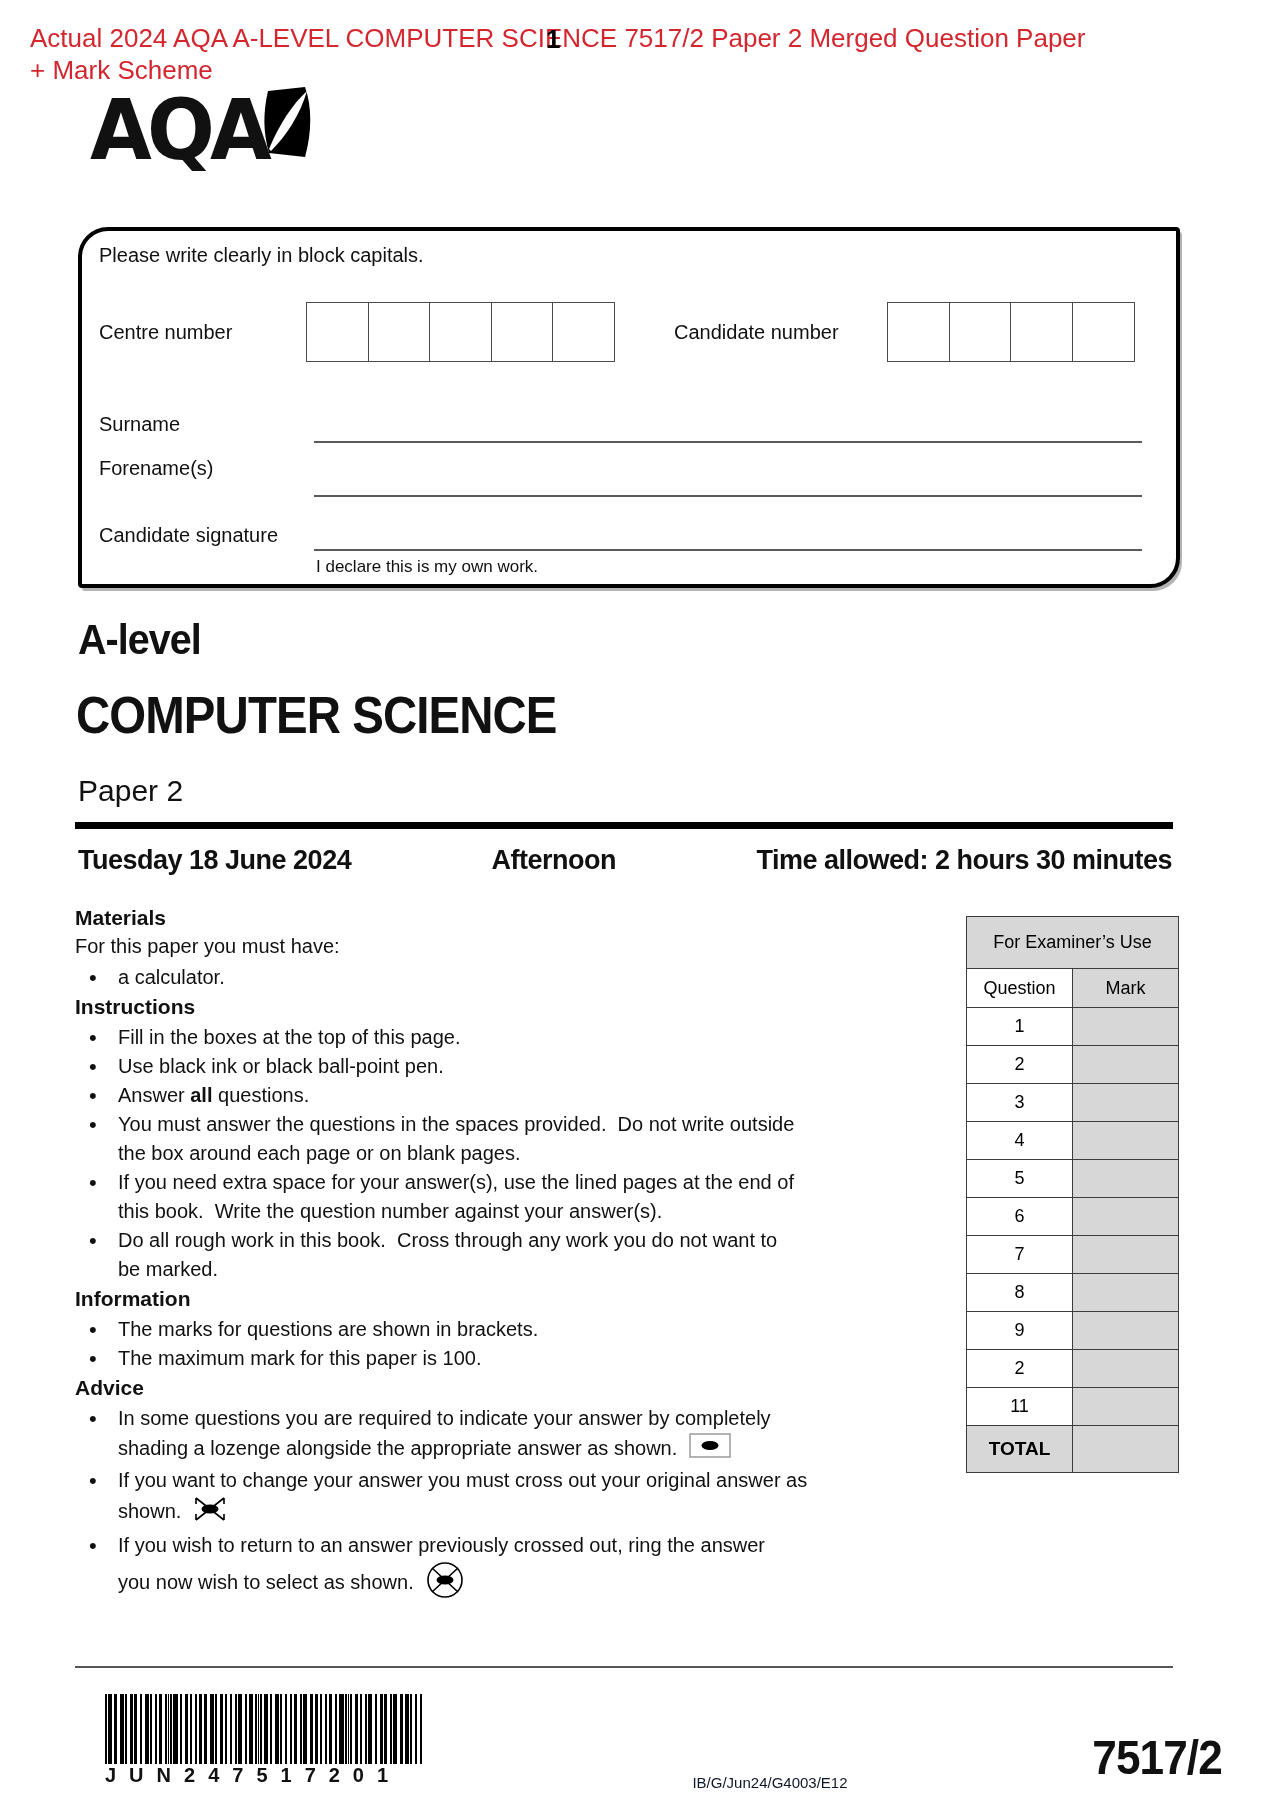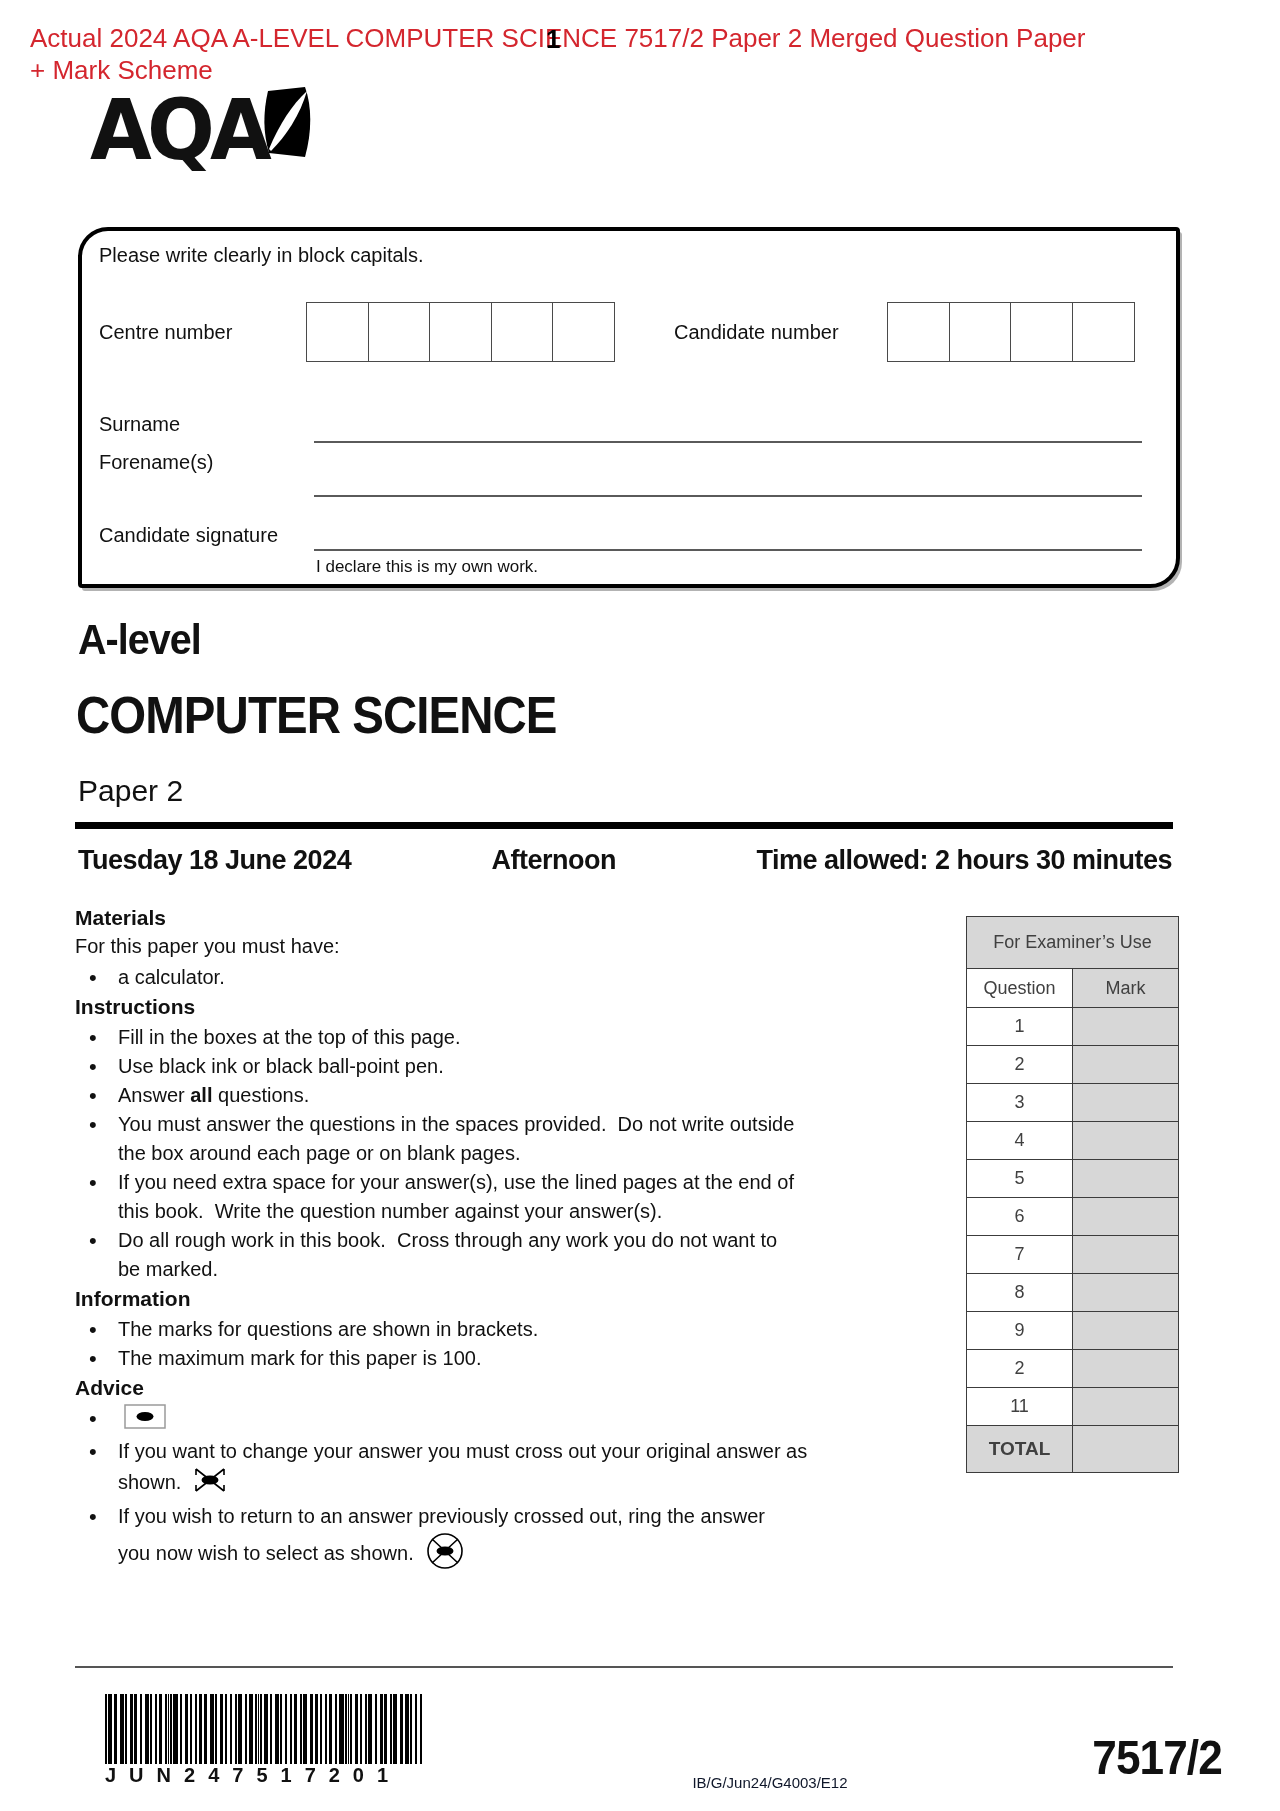--- a/index.html
+++ b/index.html
@@ -49,21 +49,21 @@
   ul.bullets li{position:relative;padding-left:43px;margin:0;}
   ul.bullets li::before{content:"\2022";position:absolute;left:14px;top:0;
                         font-size:22px;line-height:29px;}
   ul.bullets li span{white-space:pre-wrap;}
   .gap1{margin-top:25px;}
   .gap2{margin-top:28px;}
   .icon-inline{display:inline-block;vertical-align:middle;margin-left:6px;}
 
   
   table.exam{position:absolute;left:966px;top:916px;width:213px;border-collapse:collapse;
-             font-size:18px;text-align:center;color:#404040;}
+             font-size:18px;text-align:center;color:#000000;}
   table.exam td{border:1.5px solid #3c3c3c;padding:0;}
   .ex-title{height:51px;background:#d7d7d7;font-size:18px;}
   .ex-cols td{height:38px;}
   .ex-q{width:106px;background:#fff;}
   .ex-m{width:107px;background:#d7d7d7;}
   .ex-row td{height:37px;}
   .ex-total td{height:46px;background:#d7d7d7;font-weight:bold;font-size:19px;
                border:3px solid #000;}
 
   
@@ -116,21 +116,21 @@
     <div class="cbox-row" style="left:805px;top:71px;">
       <div class="cell"></div>
       <div class="cell"></div>
       <div class="cell"></div>
       <div class="cell"></div>
     </div>
 
     <div class="lbl" style="left:17px;top:182px;">Surname</div>
     <div class="wline" style="left:232px;top:0;width:828px;height:210px;"></div>
 
-    <div class="lbl" style="left:17px;top:220px;">Forename(s)</div>
+    <div class="lbl" style="left:17px;top:226px;">Forename(s)</div>
     <div class="wline" style="left:232px;top:0;width:828px;height:264px;"></div>
 
     <div class="lbl" style="left:17px;top:293px;">Candidate signature</div>
     <div class="wline" style="left:232px;top:0;width:828px;height:318px;"></div>
 
     <div class="declare" style="left:234px;top:326px;">I declare this is my own work.</div>
   </div>
 
   <div class="t-level">A-level</div>
   <div class="t-subject">COMPUTER SCIENCE</div>
@@ -165,21 +165,22 @@
     </ul>
 
     <p class="sec-h gap1">Information</p>
     <ul class="bullets">
       <li><span>The marks for questions are shown in brackets.</span></li>
       <li><span>The maximum mark for this paper is 100.</span></li>
     </ul>
 
     <p class="sec-h gap2">Advice</p>
     <ul class="bullets">
-      <li><span class="icon-inline"><svg width="42" height="25" viewBox="0 0 42 25">
+      <li><span>In some questions you are required to indicate your answer by completely
+shading a lozenge alongside the appropriate answer as shown. </span><span class="icon-inline"><svg width="42" height="25" viewBox="0 0 42 25">
               <rect x="1" y="1" width="40" height="23" fill="#fff" stroke="#9a9a9a" stroke-width="1.5"></rect>
               <ellipse cx="21" cy="12.5" rx="8.5" ry="4.5" fill="#000"></ellipse>
             </svg></span></li>
       <li><span>If you want to change your answer you must cross out your original answer as
 shown. </span><span class="icon-inline"><svg width="34" height="28" viewBox="0 0 34 28">
               <ellipse cx="17" cy="14" rx="8.5" ry="4.5" fill="#000"></ellipse>
               <path d="M3 3 L31 25 M31 3 L3 25 M3 3 L3 9 M31 3 L31 9 M3 25 L3 19 M31 25 L31 19" stroke="#000" stroke-width="1.6" fill="none"></path>
             </svg></span></li>
       <li><span>If you wish to return to an answer previously crossed out, ring the answer
 you now wish to select as shown. </span><span class="icon-inline"><svg width="40" height="40" viewBox="0 0 40 40">

